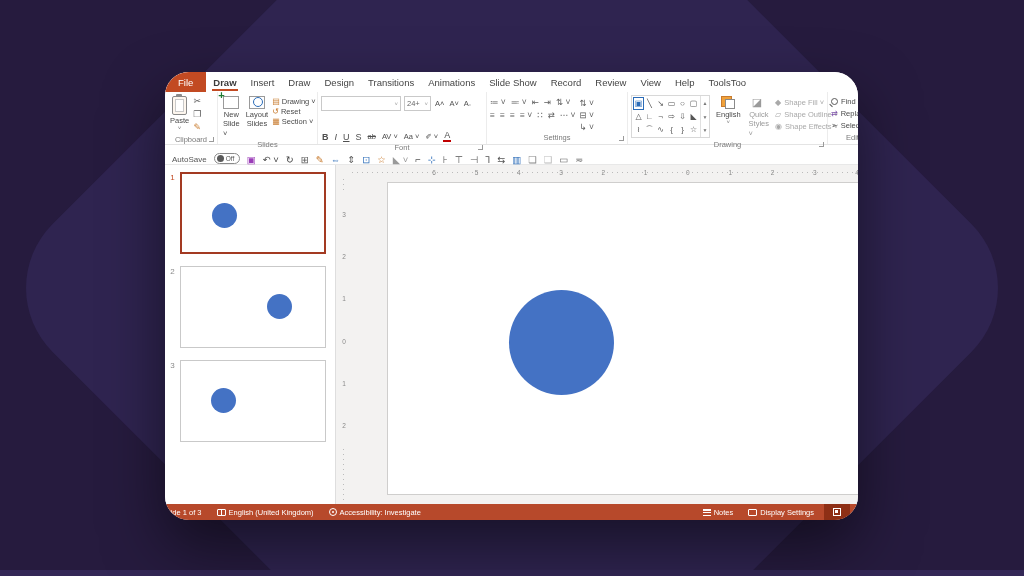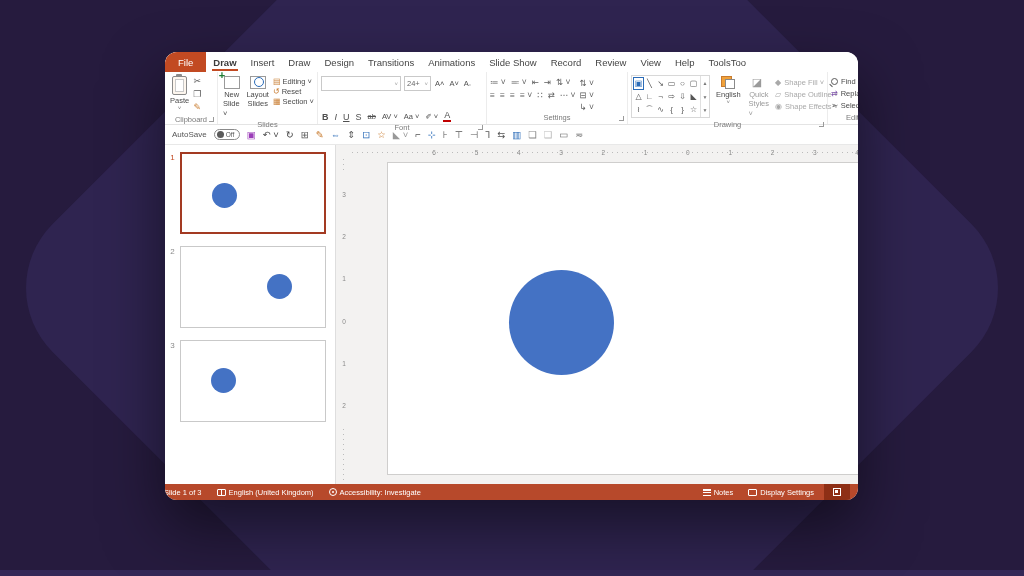--- a/index.html
+++ b/index.html
@@ -3,22 +3,22 @@
 <meta charset="utf-8">
 <style>
   * { margin:0; padding:0; box-sizing:border-box; }
   html,body { width:1024px; height:576px; overflow:hidden; }
   body { font-family:"Liberation Sans", sans-serif; background:#261B3E; position:relative; }
 
   .bg-diamond { position:absolute; left:50%; top:50%; width:740px; height:740px;
     transform:translate(-50%,-50%) rotate(45deg); background:#2F2450; border-radius:90px; }
   .bg-strip { position:absolute; left:0; bottom:0; width:100%; height:6px; background:#332756; }
 
-  .window { position:absolute; left:165px; top:52px; width:693px; height:448px;
-    background:#fff; border-radius:12px; overflow:hidden; display:flex; flex-direction:column;
+  .window { position:absolute; left:165px; top:72px; width:693px; height:448px;
+    background:#fff; border-radius:24px; overflow:hidden; display:flex; flex-direction:column;
     box-shadow:0 26px 60px rgba(0,0,0,.5); }
 
   
   .tabrow { height:20px; display:flex; align-items:stretch; background:#fff; flex:none; }
   .file-tab { background:#C24A22; color:#fff; padding:0 13px; display:flex; align-items:center;
     font-size:9.5px; cursor:default; }
   .tab { padding:0 7px; display:flex; align-items:center; font-size:9.5px; color:#444; position:relative; white-space:nowrap; }
   .tab.active { color:#3b3b3b; font-weight:bold; }
   .tab.active::after { content:""; position:absolute; left:6px; right:6px; bottom:1px; height:2.5px; background:#C24A22; }
 
@@ -88,21 +88,21 @@
   .shadebtn .sic { font-size:8px; }
 
   
   .editcol { display:flex; flex-direction:column; gap:3px; padding-top:2px; }
   .editbtn { display:flex; align-items:center; gap:3px; font-size:7.5px; color:#4a4a4a; white-space:nowrap; }
   .ic-mag { width:7px; height:7px; border:1.2px solid #5a5a5a; border-radius:50%; position:relative; flex:none; }
   .ic-mag::after { content:""; position:absolute; left:-3px; bottom:-2px; width:4px; height:1.2px; background:#5a5a5a; transform:rotate(45deg); }
   .editbtn .eic { font-size:8px; color:#7B4FA8; }
 
   
-  .qat { height:20px; flex:none; display:flex; align-items:center; gap:7px; padding:0 7px;
+  .qat { height:20px; flex:none; display:flex; align-items:flex-end; gap:7px; padding:0 7px;
     background:#fff; border-bottom:1px solid #E8E8E8; }
   .autosave { font-size:8px; color:#555; }
   .toggle { width:26px; height:11px; border:1px solid #8a8a8a; border-radius:6px; display:flex; align-items:center;
     gap:2px; padding:0 2px; font-size:6.5px; color:#555; }
   .knob { width:7px; height:7px; border-radius:50%; background:#5a5a5a; flex:none; }
   .qicon { font-size:9.5px; line-height:1; }
 
   
   .workspace { flex:1; display:flex; min-height:0; }
   .thumbs { width:171px; flex:none; background:#fff; border-right:1px solid #DEDEDE; padding-top:7px; overflow:hidden; }
@@ -198,21 +198,21 @@
           <span>Slide ˅</span>
         </div>
         <div class="bigbtn">
           <span class="ic-reuse"></span>
           <span>Layout</span>
           <span>Slides</span>
         </div>
         <div class="smallcol">
           <div class="smallbtn">
               <span class="sic">▤</span>
-              <span>Editing ˅</span>
+              <span>Drawing ˅</span>
             </div>
             <div class="smallbtn">
               <span class="sic">↺</span>
               <span>Reset</span>
             </div>
             <div class="smallbtn">
               <span class="sic">▦</span>
               <span>Section ˅</span>
             </div>
         </div>

